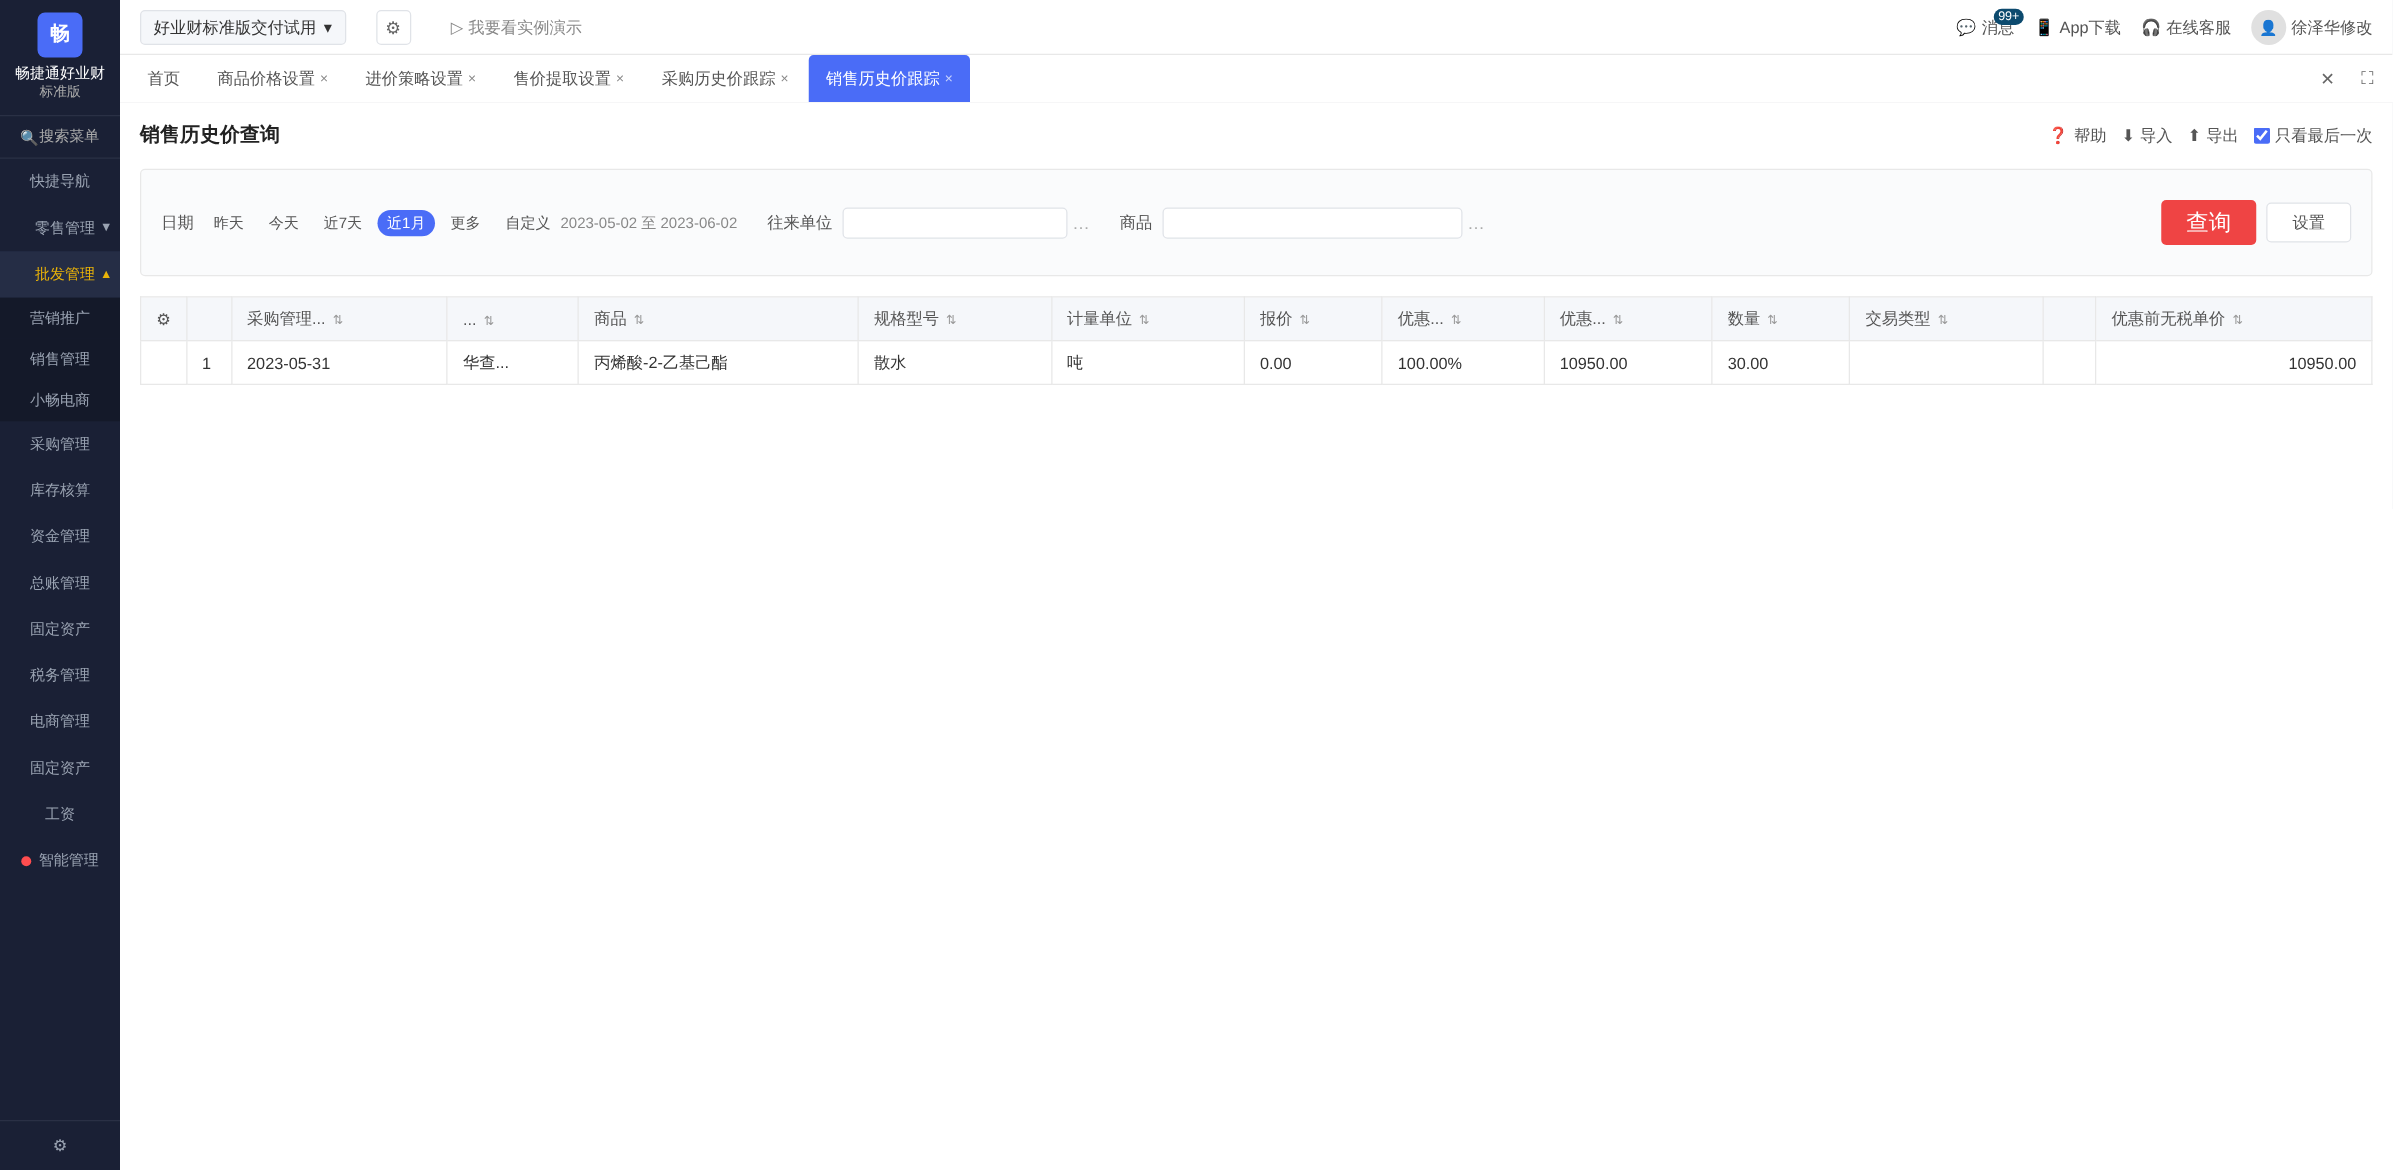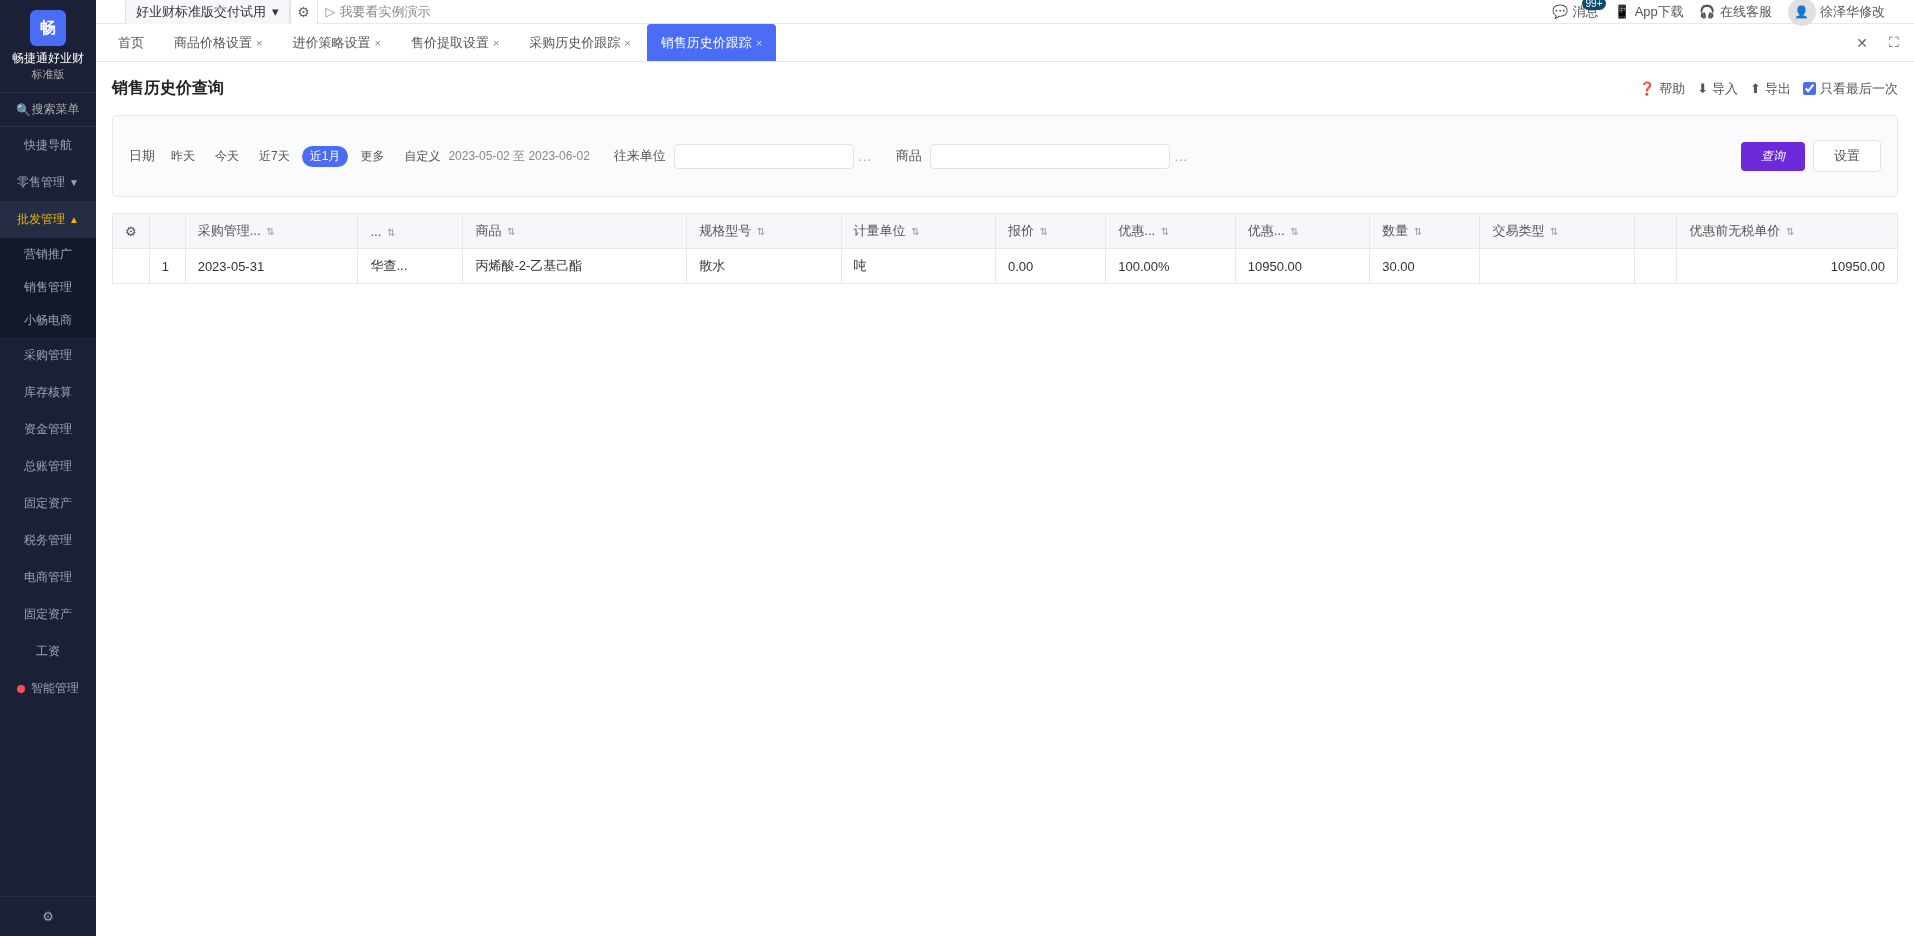--- a/index.html
+++ b/index.html
@@ -41,21 +41,21 @@
     }
     .sidebar-nav-item {
       padding: 10px 6px;
       text-align: center;
       color: #9aa3b2;
       font-size: 12px;
       cursor: pointer;
       display: flex; align-items: center; justify-content: center; gap: 4px;
       position: relative;
     }
-    .sidebar-nav-item.has-sub { justify-content: center; }
+    .sidebar-nav-item.has-sub { justify-content: flex-end; }
     .sidebar-nav-item .arrow { font-size: 10px; }
     .sidebar-nav-item.expanded { color: #eab308; background: #252d45; }
     .sidebar-sub-item {
       padding: 8px 6px;
       text-align: center;
       color: #9aa3b2;
       font-size: 12px;
       cursor: pointer;
       background: #141929;
     }
@@ -71,26 +71,26 @@
     .main-area {
       flex: 1;
       display: flex;
       flex-direction: column;
       overflow: hidden;
     }
 
     
     .topbar {
       background: #fff;
-      height: 24px;
+      height: 44px;
       display: flex;
       align-items: center;
-      padding: 0 29px;
+      padding: 0 16px;
       border-bottom: 1px solid #e8e8e8;
-      gap: 0;
+      gap: 24px;
     }
     .topbar-selector {
       display: flex; align-items: center; gap: 6px;
       background: #f5f7fa; border: 1px solid #e0e3e8; border-radius: 4px;
       padding: 4px 10px; cursor: pointer; font-size: 13px; color: #333;
     }
     .topbar-settings-btn {
       width: 28px; height: 28px;
       border: 1px solid #e0e3e8; border-radius: 4px;
       display: flex; align-items: center; justify-content: center;
@@ -203,25 +203,24 @@
     .date-range { font-size: 12px; color: #888; margin-top: 2px; }
     .filter-input-wrap {
       display: flex; align-items: center; gap: 4px;
     }
     .filter-input {
       border: 1px solid #e0e3e8; border-radius: 4px;
       padding: 4px 8px; font-size: 13px; width: 160px; outline: none;
     }
     .filter-dots { color: #aaa; cursor: pointer; font-size: 14px; }
     .btn-query {
-      background: #6d28d9; color: #fff;
+      background: #ef4444; color: #fff;
       border: none; border-radius: 4px;
-      padding: 6px 20px; font-size: 12px; cursor: pointer;
+      padding: 6px 20px; font-size: 18px; cursor: pointer;
       margin-left: auto;
-      font-style: italic;
     }
     .btn-settings {
       background: #fff; color: #555;
       border: 1px solid #e0e3e8; border-radius: 4px;
       padding: 6px 20px; font-size: 13px; cursor: pointer;
     }
     .filter-right { display: flex; align-items: center; gap: 8px; margin-left: auto; }
     .only-last-checkbox { display: flex; align-items: center; gap: 4px; font-size: 13px; color: #555; }
 
     

